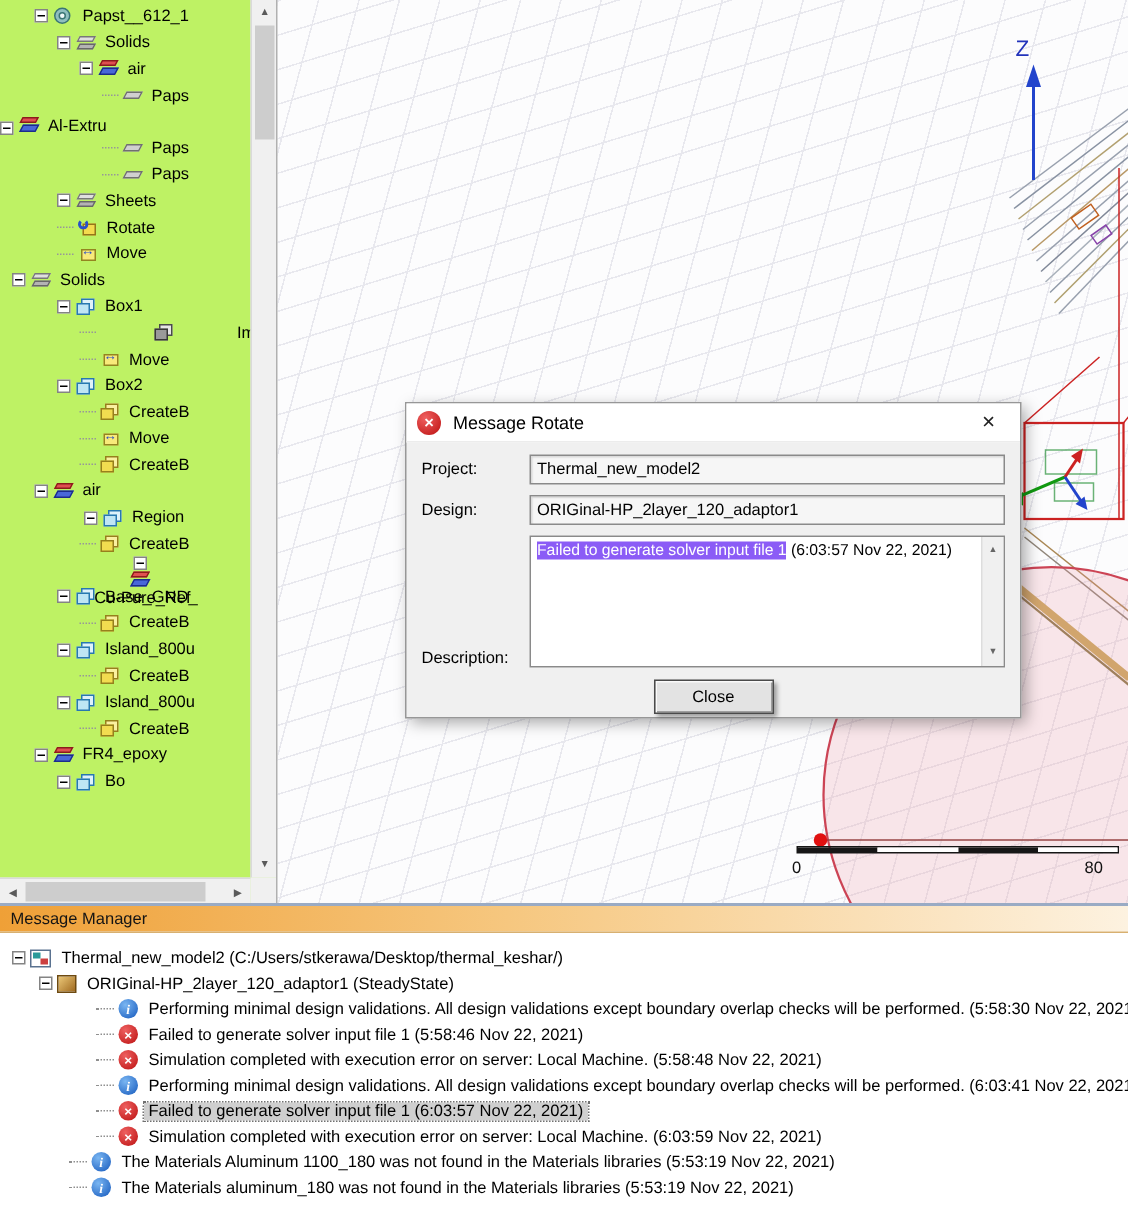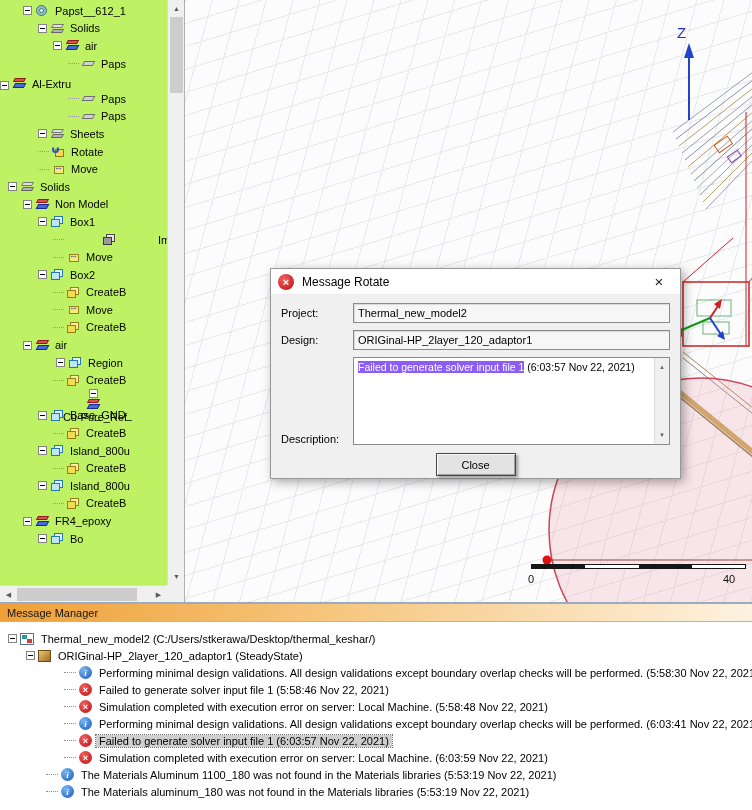--- a/index.html
+++ b/index.html
@@ -160,25 +160,20 @@
         <div class="tree-row" style="padding-left: 38px;">
           <span class="stub"></span>
           <span class="ticon move-icon"></span>
           <span class="tlabel">Move</span>
         </div>
         <div class="tree-row" style="padding-left: 8px;">
           <span class="exp"></span>
           <span class="ticon group-icon"></span>
           <span class="tlabel">Solids</span>
         </div>
-        <div class="tree-row" style="padding-left: 23px;">
-          <span class="exp"></span>
-          <span class="ticon material-icon"></span>
-          <span class="tlabel">Non Model</span>
-        </div>
         <div class="tree-row" style="padding-left: 38px;">
           <span class="exp"></span>
           <span class="ticon box-icon"></span>
           <span class="tlabel">Box1</span>
         </div>
         <div class="tree-row" style="padding-left: 53px; gap: 36px;">
           <span class="stub"></span>
           <span class="ticon import-icon"></span>
           <span class="tlabel">Import</span>
         </div>
@@ -340,21 +335,21 @@
       </g>
     </svg>
     <div class="z-label">Z</div>
     <div class="scalebar">
       <div class="seg dark"></div>
         <div class="seg light"></div>
         <div class="seg dark"></div>
         <div class="seg light"></div>
     </div>
     <div class="scale-label scale-start">0</div>
-    <div class="scale-label scale-end">40</div>
+    <div class="scale-label scale-end">80</div>
   </div>
 
   <div class="dialog">
     <div class="dlg-title">
       <span class="err-badge">×</span>
       <span class="dlg-title-text">Message Rotate</span>
       <span class="dlg-close">×</span>
     </div>
     <div class="dlg-body">
       <div class="fld-row">

